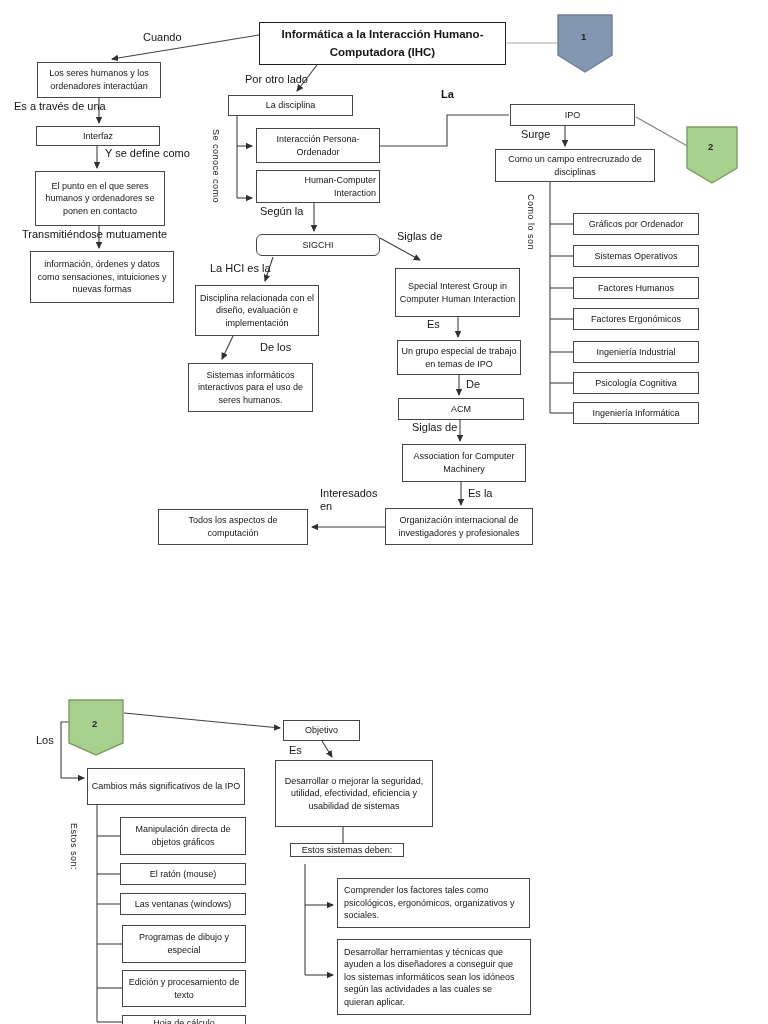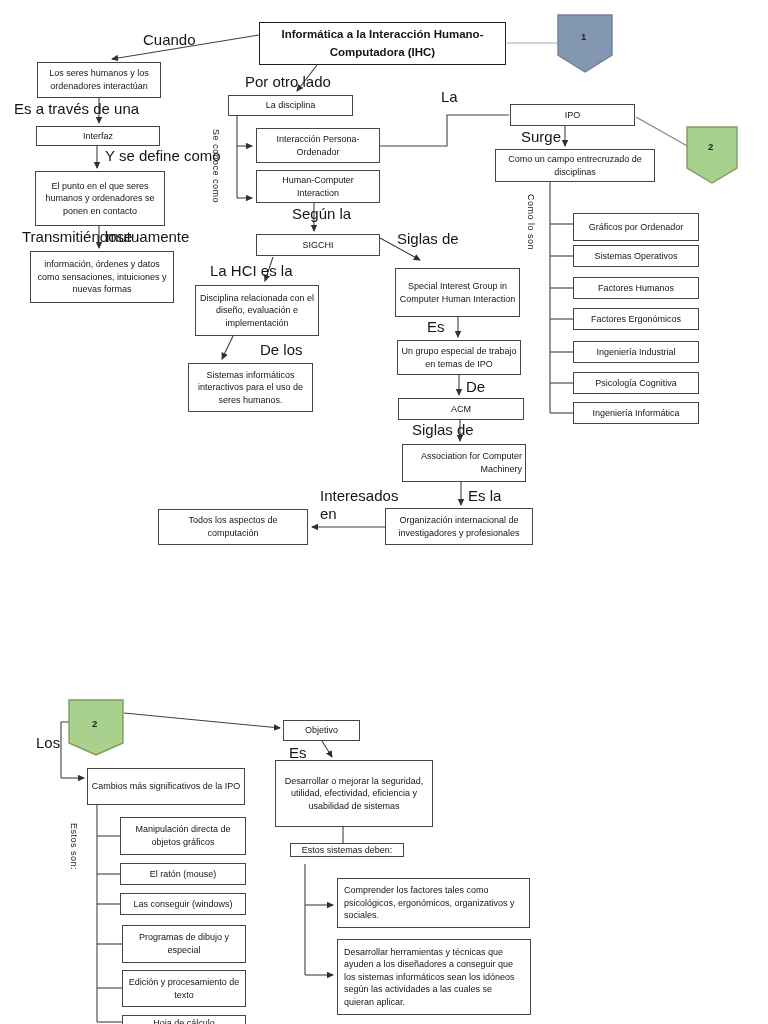--- a/index.html
+++ b/index.html
@@ -4,21 +4,21 @@
 <style>
   html,body{margin:0;padding:0;background:#fff;}
   .page{position:relative;width:768px;height:1024px;overflow:hidden;background:#fff;
         font-family:"Liberation Sans", sans-serif;color:#151515;}
   svg.wires{position:absolute;left:0;top:0;width:768px;height:1024px;}
   .box{position:absolute;background:#fff;border:1.2px solid #454545;box-sizing:border-box;
        display:flex;align-items:center;justify-content:center;text-align:center;
        font-size:9px;line-height:1.4;padding:1px 3px;}
   .box.title{font-weight:bold;font-size:11.5px;border:1.8px solid #1f1f1f;line-height:1.55;}
   .box.left{justify-content:flex-start;text-align:left;padding:3px 6px;}
-  .lbl{position:absolute;font-size:15px;line-height:1.2;white-space:nowrap;}
+  .lbl{position:absolute;font-size:11px;line-height:1.2;white-space:nowrap;}
   .lbl.wrap{white-space:normal;}
   .vlbl{position:absolute;font-size:9px;writing-mode:vertical-rl;white-space:nowrap;letter-spacing:0.5px;}
   .marker-num{position:absolute;font-size:9.5px;font-weight:bold;color:#20242b;}
 </style>
 </head>
 <body>
 
 <div class="page">
 
   <svg class="wires" viewBox="0 0 768 1024">
@@ -83,66 +83,66 @@
   <div class="marker-num" style="left:708px;top:141px;">2</div>
   <div class="marker-num" style="left:92px;top:718px;">2</div>
 
   <div class="box title" style="left:259px;top:22px;width:247px;height:43px;">Informática a la Interacción Humano-Computadora (IHC)</div>
   <div class="box" style="left:37px;top:62px;width:124px;height:36px;">Los seres humanos y los ordenadores interactúan</div>
   <div class="box" style="left:36px;top:126px;width:124px;height:20px;">Interfaz</div>
   <div class="box" style="left:35px;top:171px;width:130px;height:55px;">El punto en el que seres humanos y ordenadores se ponen en contacto</div>
   <div class="box" style="left:30px;top:251px;width:144px;height:52px;">información, órdenes y datos como sensaciones, intuiciones y nuevas formas</div>
   <div class="box" style="left:228px;top:95px;width:125px;height:21px;">La disciplina</div>
   <div class="box" style="left:256px;top:128px;width:124px;height:35px;">Interacción Persona-Ordenador</div>
-  <div class="box" style="left:256px;top:170px;width:124px;height:33px;">Human-Computer Interaction</div>
-  <div class="box" style="left:256px;top:234px;width:124px;height:22px;">SIGCHI</div>
+  <div class="box" style="left:256px;top:170px;width:124px;height:33px;text-align:right;">Human-Computer Interaction</div>
+  <div class="box" style="left:256px;top:234px;width:124px;height:22px;border-radius:6px;">SIGCHI</div>
   <div class="box" style="left:195px;top:285px;width:124px;height:51px;">Disciplina relacionada con el diseño, evaluación e implementación</div>
   <div class="box" style="left:188px;top:363px;width:125px;height:49px;">Sistemas informáticos interactivos para el uso de seres humanos.</div>
   <div class="box" style="left:510px;top:104px;width:125px;height:22px;">IPO</div>
   <div class="box" style="left:495px;top:149px;width:160px;height:33px;">Como un campo entrecruzado de disciplinas</div>
-  <div class="box" style="left:573px;top:213px;width:126px;height:28px;">Gráficos por Ordenador</div>
+  <div class="box" style="left:573px;top:213px;width:126px;height:22px;">Gráficos por Ordenador</div>
   <div class="box" style="left:573px;top:245px;width:126px;height:22px;">Sistemas Operativos</div>
   <div class="box" style="left:573px;top:277px;width:126px;height:22px;">Factores Humanos</div>
   <div class="box" style="left:573px;top:308px;width:126px;height:22px;">Factores Ergonómicos</div>
   <div class="box" style="left:573px;top:341px;width:126px;height:22px;">Ingeniería Industrial</div>
   <div class="box" style="left:573px;top:372px;width:126px;height:22px;">Psicología Cognitiva</div>
   <div class="box" style="left:573px;top:402px;width:126px;height:22px;">Ingeniería Informática</div>
   <div class="box" style="left:395px;top:268px;width:125px;height:49px;">Special Interest Group in Computer Human Interaction</div>
   <div class="box" style="left:397px;top:340px;width:124px;height:35px;">Un grupo especial de trabajo en temas de IPO</div>
   <div class="box" style="left:398px;top:398px;width:126px;height:22px;">ACM</div>
-  <div class="box" style="left:402px;top:444px;width:124px;height:38px;text-align:right;">Association for Computer Machinery</div>
+  <div class="box" style="left:402px;top:444px;width:124px;height:38px;">Association for Computer Machinery</div>
   <div class="box" style="left:385px;top:508px;width:148px;height:37px;">Organización internacional de investigadores y profesionales</div>
   <div class="box" style="left:158px;top:509px;width:150px;height:36px;">Todos los aspectos de computación</div>
 
   <div class="lbl" style="left:143px;top:31px;">Cuando</div>
   <div class="lbl" style="left:14px;top:100px;">Es a través de una</div>
   <div class="lbl" style="left:105px;top:147px;">Y se define como</div>
   <div class="lbl" style="left:22px;top:228px;">Transmitiéndose</div>
   <div class="lbl" style="left:106px;top:228px;">mutuamente</div>
   <div class="lbl" style="left:245px;top:73px;">Por otro lado</div>
   <div class="vlbl" style="left:211px;top:129px;">Se conoce como</div>
-  <div class="lbl" style="left:260px;top:205px;margin-left:32px;">Según la</div>
+  <div class="lbl" style="left:260px;top:205px;">Según la</div>
   <div class="lbl" style="left:210px;top:262px;">La HCI es la</div>
   <div class="lbl" style="left:260px;top:341px;">De los</div>
-  <div class="lbl" style="left:441px;top:88px;">La</div>
+  <div class="lbl" style="left:441px;top:88px;font-weight:bold;">La</div>
   <div class="lbl" style="left:521px;top:128px;">Surge</div>
   <div class="vlbl" style="left:526px;top:194px;">Como lo son</div>
   <div class="lbl" style="left:397px;top:230px;">Siglas de</div>
   <div class="lbl" style="left:427px;top:318px;">Es</div>
   <div class="lbl" style="left:466px;top:378px;">De</div>
   <div class="lbl" style="left:412px;top:421px;">Siglas de</div>
   <div class="lbl" style="left:468px;top:487px;">Es la</div>
   <div class="lbl wrap" style="left:320px;top:487px;width:54px;">Interesados en</div>
 
   <div class="box" style="left:283px;top:720px;width:77px;height:21px;">Objetivo</div>
   <div class="box" style="left:87px;top:768px;width:158px;height:37px;">Cambios más significativos de la IPO</div>
   <div class="box" style="left:275px;top:760px;width:158px;height:67px;">Desarrollar o mejorar la seguridad, utilidad, efectividad, eficiencia y usabilidad de sistemas</div>
   <div class="box" style="left:120px;top:817px;width:126px;height:38px;">Manipulación directa de objetos gráficos</div>
   <div class="box" style="left:120px;top:863px;width:126px;height:22px;">El ratón (mouse)</div>
-  <div class="box" style="left:120px;top:893px;width:126px;height:22px;">Las conseguir (windows)</div>
+  <div class="box" style="left:120px;top:893px;width:126px;height:22px;">Las ventanas (windows)</div>
   <div class="box" style="left:122px;top:925px;width:124px;height:38px;">Programas de dibujo y especial</div>
   <div class="box" style="left:122px;top:970px;width:124px;height:37px;">Edición y procesamiento de texto</div>
   <div class="box" style="left:122px;top:1015px;width:124px;height:32px;align-items:flex-start;">Hoja de cálculo</div>
   <div class="box" style="left:290px;top:843px;width:114px;height:14px;">Estos sistemas deben:</div>
   <div class="box left" style="left:337px;top:878px;width:193px;height:50px;">Comprender los factores tales como psicológicos, ergonómicos, organizativos y sociales.</div>
   <div class="box left" style="left:337px;top:939px;width:194px;height:76px;">Desarrollar herramientas y técnicas que ayuden a los diseñadores a conseguir que los sistemas informáticos sean los idóneos según las actividades a las cuales se quieran aplicar.</div>
 
   <div class="lbl" style="left:36px;top:734px;">Los</div>
   <div class="lbl" style="left:289px;top:744px;">Es</div>
   <div class="vlbl" style="left:69px;top:823px;">Estos son:</div>

